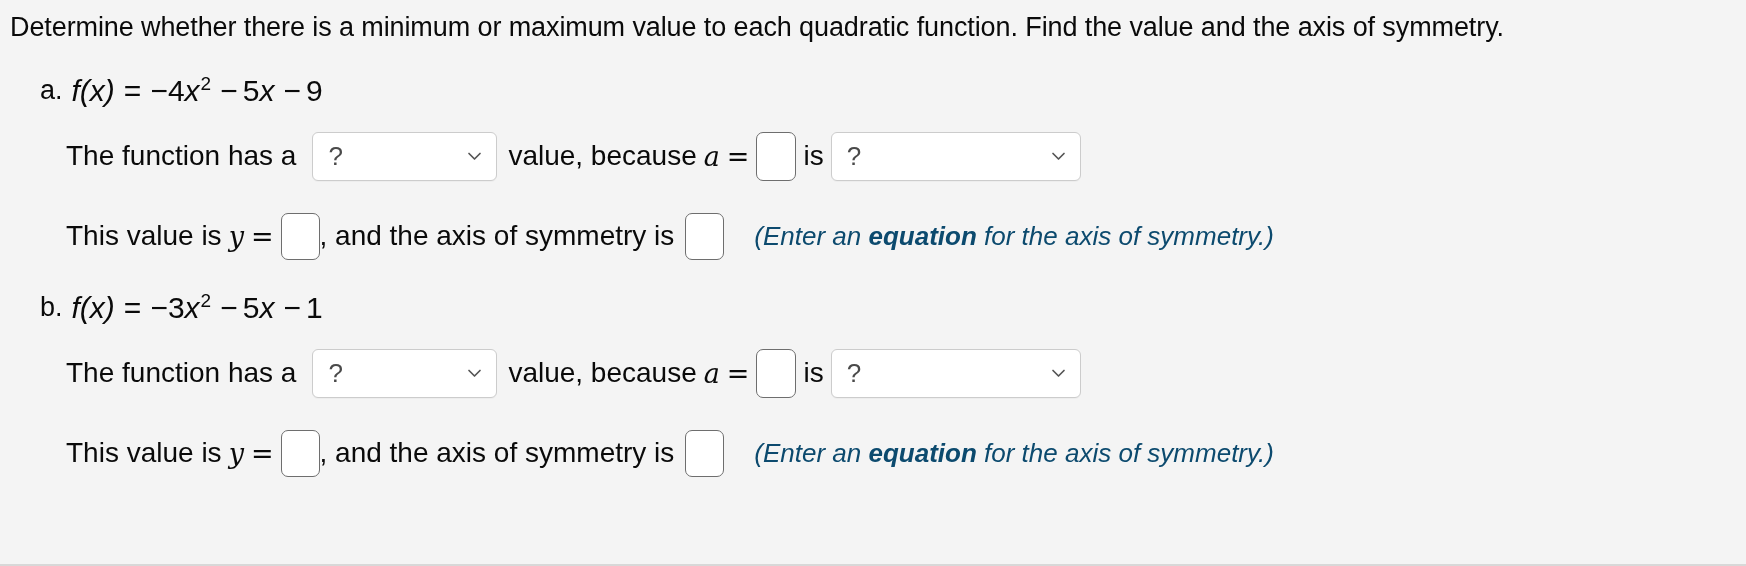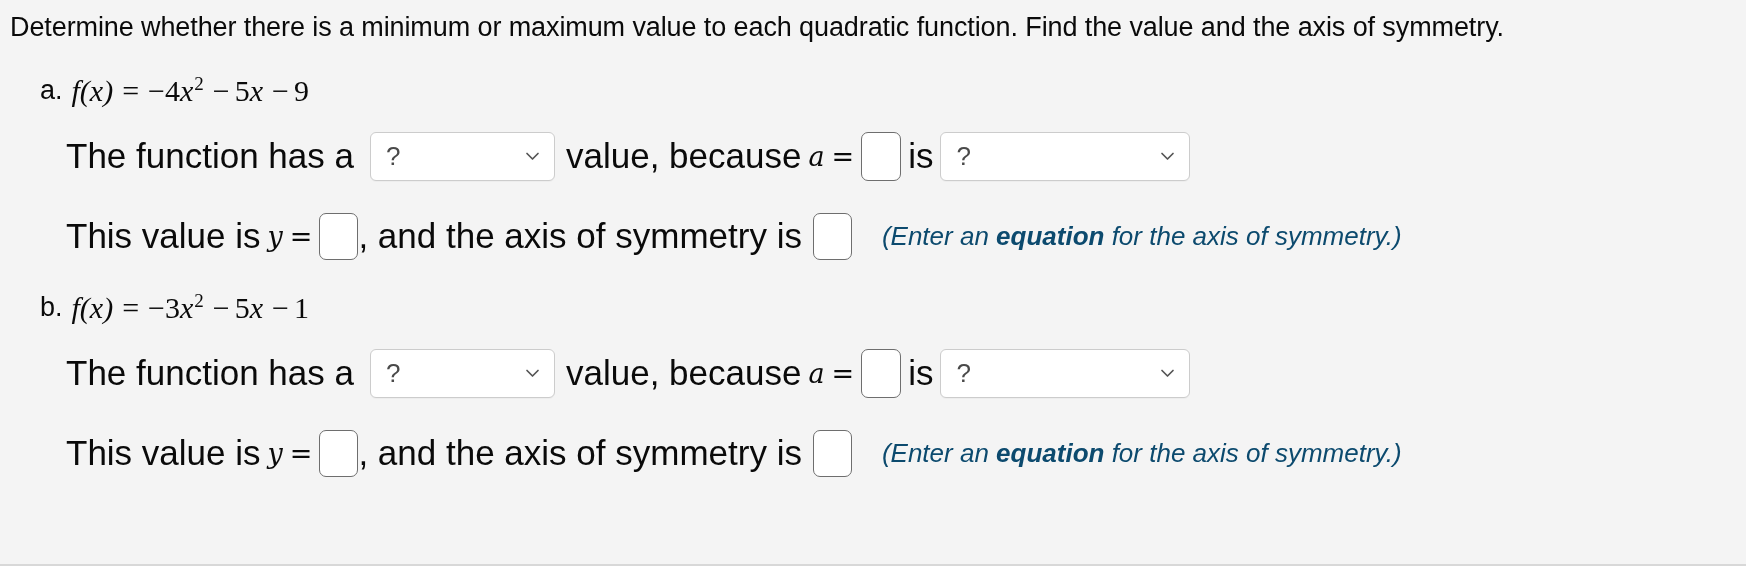--- a/index.html
+++ b/index.html
@@ -48,21 +48,21 @@
     padding-left: 40px;
     display: flex;
     align-items: center;
   }
   .part-label {
     font-size: 27px;
     font-family: "Liberation Sans", sans-serif;
     margin-right: 9px;
   }
   .formula {
-    font-family: Liberation Serif, serif;
+    font-family: Liberation Sans, sans-serif;
     font-size: 30px;
     font-style: italic;
     white-space: nowrap;
   }
   .formula .op,
   .formula .num,
   .formula .paren {
     font-style: normal;
   }
   .formula .sup {
@@ -80,21 +80,21 @@
     display: flex;
     align-items: center;
     height: 60px;
     padding-left: 66px;
     font-size: 26px;
     white-space: nowrap;
   }
   .row-1 { margin-top: 10px; }
   .row-2 { margin-top: 20px; text-align: center; }
 
-  .txt { font-size: 35px; }
+  .txt { font-size: 28px; }
 
   .mathvar {
     font-family: "DejaVu Serif", "Liberation Serif", serif;
     font-style: italic;
     font-size: 27px;
   }
   .matheq {
     font-family: "DejaVu Serif", "Liberation Serif", serif;
     font-style: normal;
     font-size: 27px;

